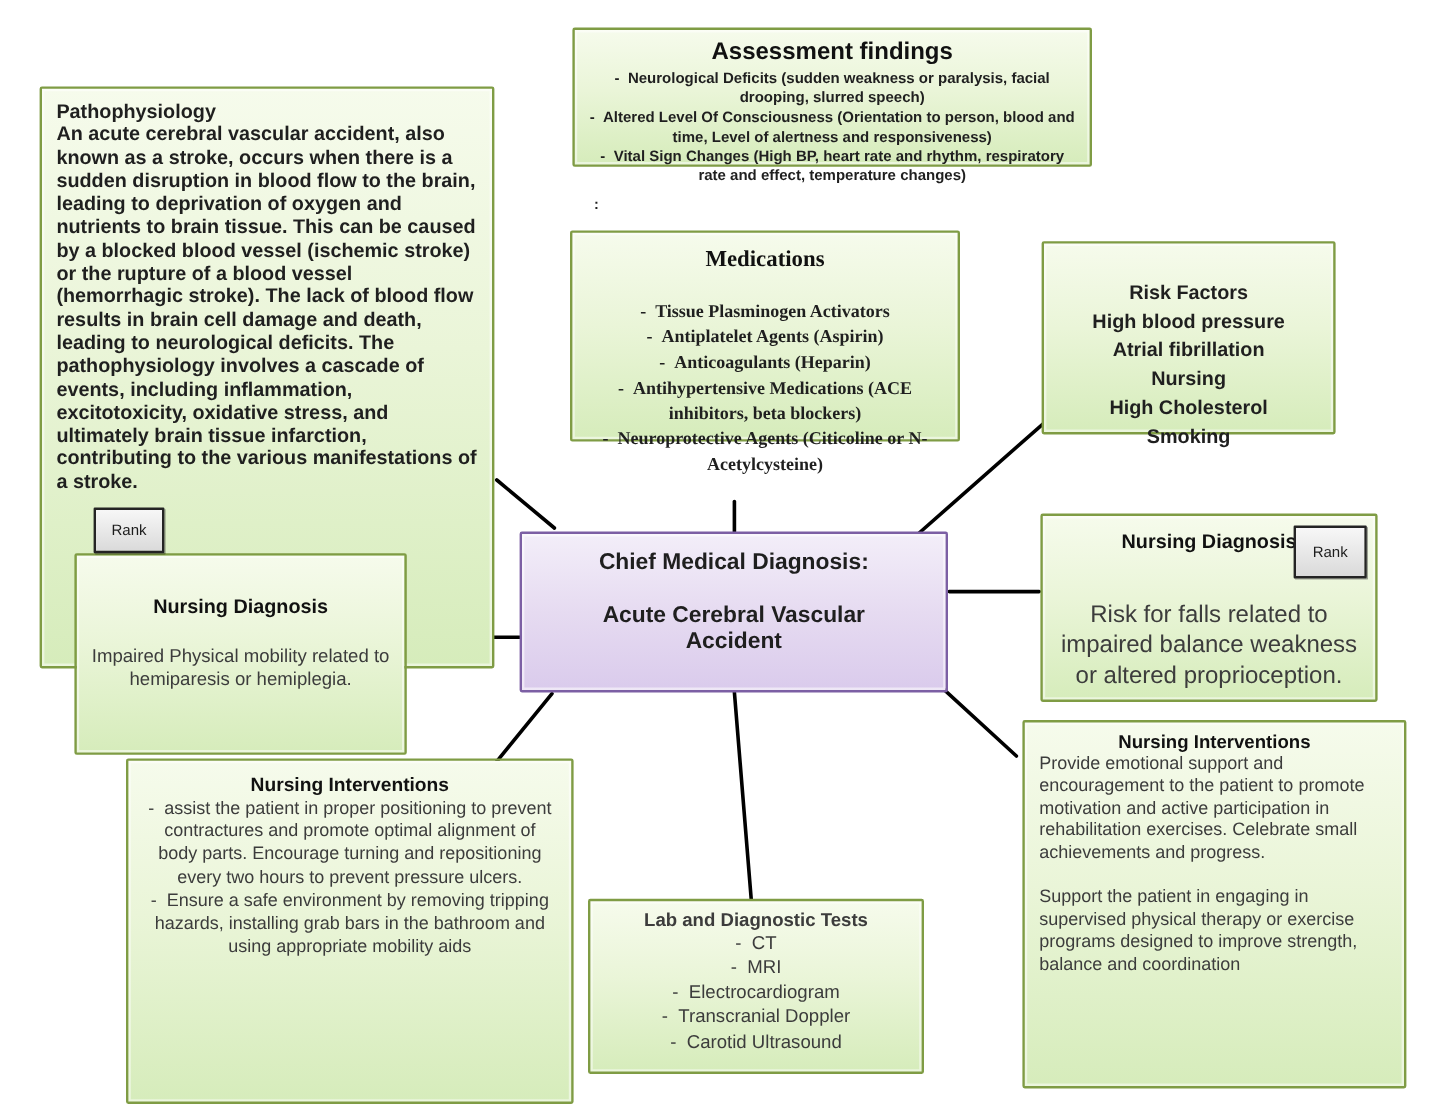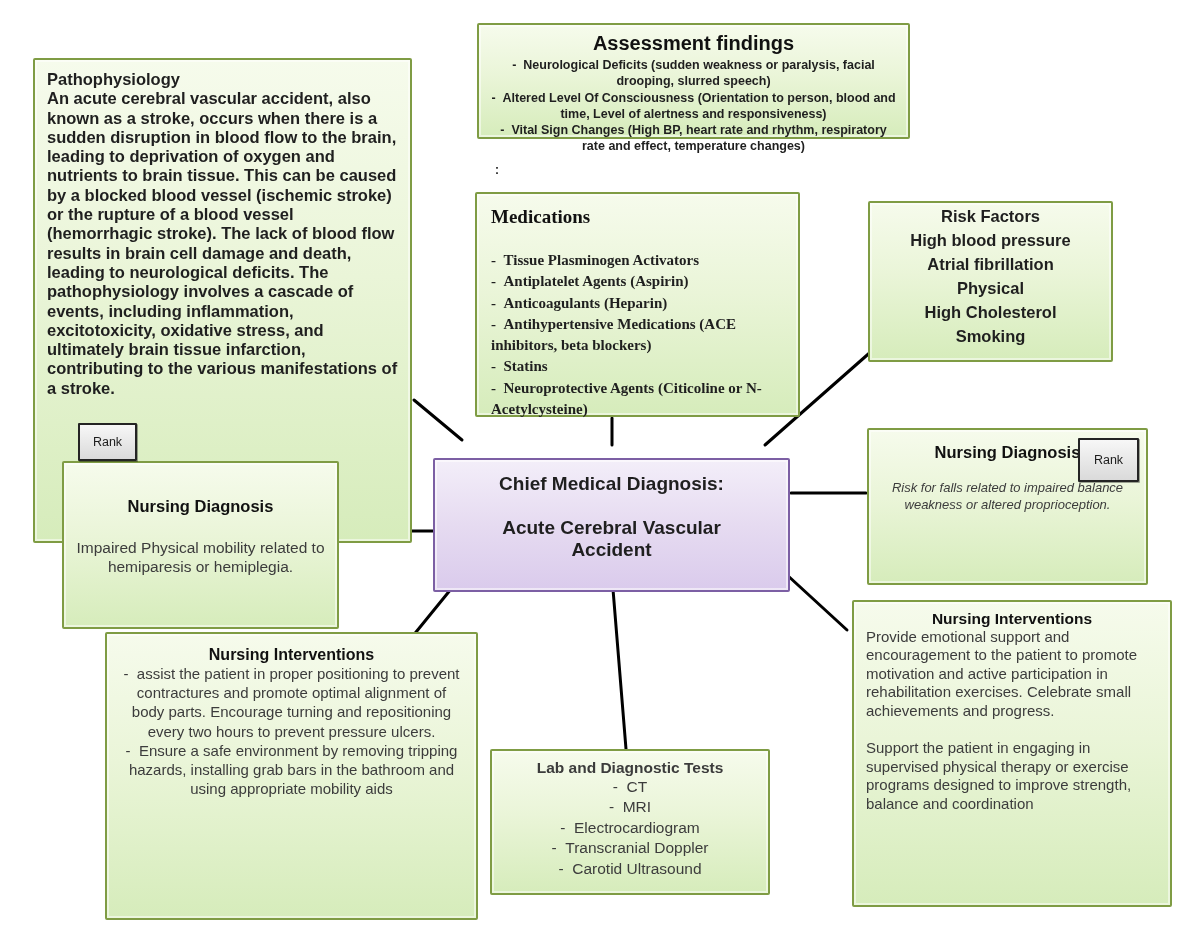--- a/index.html
+++ b/index.html
@@ -12,41 +12,41 @@
        box-shadow:inset 0 0 0 2px rgba(255,255,255,0.5);
        color:#1f1f1f;}
   .purple{border:2px solid #7c5fa4;
        background:linear-gradient(180deg,#f3eef9 0%,#e6dbf1 50%,#dacbec 100%);
        box-shadow:inset 0 0 0 2px rgba(255,255,255,0.55);}
   .title{font-weight:bold;color:#111;}
   .bullet{position:relative;}
   .bullet::before{content:"-\00a0\00a0";}
   .gray-body{color:#3c3c3c;}
   
-  #patho{left:33px;top:58px;width:379px;height:485px;padding:10px 12px;
+  #patho{left:33px;top:72px;width:379px;height:485px;padding:10px 12px;
          font-size:16.5px;font-weight:bold;line-height:1.17;}
   #assessment{left:477px;top:23px;width:433px;height:116px;padding:7px 12px;}
   #assessment .title{font-size:20px;text-align:center;}
   #assessment .items{font-size:12.5px;font-weight:bold;line-height:1.3;text-align:center;margin-top:2px;}
   #assessment .footnote{font-size:12px;font-weight:bold;margin:8px 0 0 4px;text-align:left;}
-  #medications{left:475px;top:192px;width:325px;height:225px;padding:12px 14px;
-         font-family:"Liberation Serif", serif;font-weight:bold;text-align:left;}
+  #medications{left:475px;top:192px;width:325px;height:176px;padding:12px 14px;
+         font-family:"Liberation Serif", serif;font-weight:bold;text-align:center;}
   #medications .title{font-size:19px;font-family:"Liberation Serif", serif;}
   #medications .items{font-size:15px;line-height:1.42;margin-top:22px;}
-  #risk{left:868px;top:201px;width:245px;height:161px;padding:2px 8px;
+  #risk{left:868px;top:201px;width:245px;height:161px;padding:30px 8px;
         font-size:16.5px;font-weight:bold;line-height:1.45;text-align:center;}
-  #center-box{left:433px;top:458px;width:357px;height:134px;padding:13px 10px;
+  #center-box{left:433px;top:443px;width:357px;height:134px;padding:13px 10px;
         font-size:19px;font-weight:bold;text-align:center;}
   #center-box .subject{margin:22px 28px 0 28px;}
   #nd-left{left:62px;top:461px;width:277px;height:168px;padding:34px 12px 0 12px;text-align:center;}
   #nd-left .title{font-size:16.5px;}
   #nd-left .body{font-size:15.5px;margin-top:22px;line-height:1.25;}
   #nd-right{left:867px;top:428px;width:281px;height:157px;padding:13px 8px 0 8px;text-align:center;}
   #nd-right .title{font-size:16.5px;}
-  #nd-right .body{font-size:13px;margin-top:18px;line-height:1.27;font-style:italic;}
+  #nd-right .body{font-size:20px;margin-top:38px;line-height:1.27;}
   #ni-left{left:105px;top:632px;width:373px;height:288px;padding:12px 14px 0 14px;text-align:center;}
   #ni-left .title{font-size:16px;}
   #ni-left .items{font-size:15px;line-height:1.28;}
   #lab{left:490px;top:749px;width:280px;height:146px;padding:8px 8px 0 8px;text-align:center;}
   #lab .title{font-size:15.5px;}
   #lab .items{font-size:15.5px;line-height:1.32;}
   #ni-right{left:852px;top:600px;width:320px;height:307px;padding:8px 12px 0 12px;}
   #ni-right .title{font-size:15.5px;text-align:center;}
   #ni-right .para{font-size:15px;line-height:1.23;margin-top:0;}
   #ni-right .para + .para{margin-top:19px;}
@@ -89,30 +89,29 @@
     <div class="footnote">:</div>
   </div>
 
   <div id="medications" class="box">
     <div class="title">Medications</div>
     <div class="items">
       <div class="bullet">Tissue Plasminogen Activators</div>
       <div class="bullet">Antiplatelet Agents (Aspirin)</div>
       <div class="bullet">Anticoagulants (Heparin)</div>
       <div class="bullet">Antihypertensive Medications (ACE inhibitors, beta blockers)</div>
-      <div class="bullet">Statins</div>
       <div class="bullet">Neuroprotective Agents (Citicoline or N-Acetylcysteine)</div>
     </div>
   </div>
 
   <div id="risk" class="box">
     <div>Risk Factors</div>
     <div>High blood pressure</div>
     <div>Atrial fibrillation</div>
-    <div>Physical</div>
+    <div>Nursing</div>
     <div>High Cholesterol</div>
     <div>Smoking</div>
   </div>
 
   <div id="center-box" class="box purple">
     <div>Chief Medical Diagnosis:</div>
     <div class="subject">Acute Cerebral Vascular Accident</div>
   </div>
 
   <div id="nd-left" class="box">

